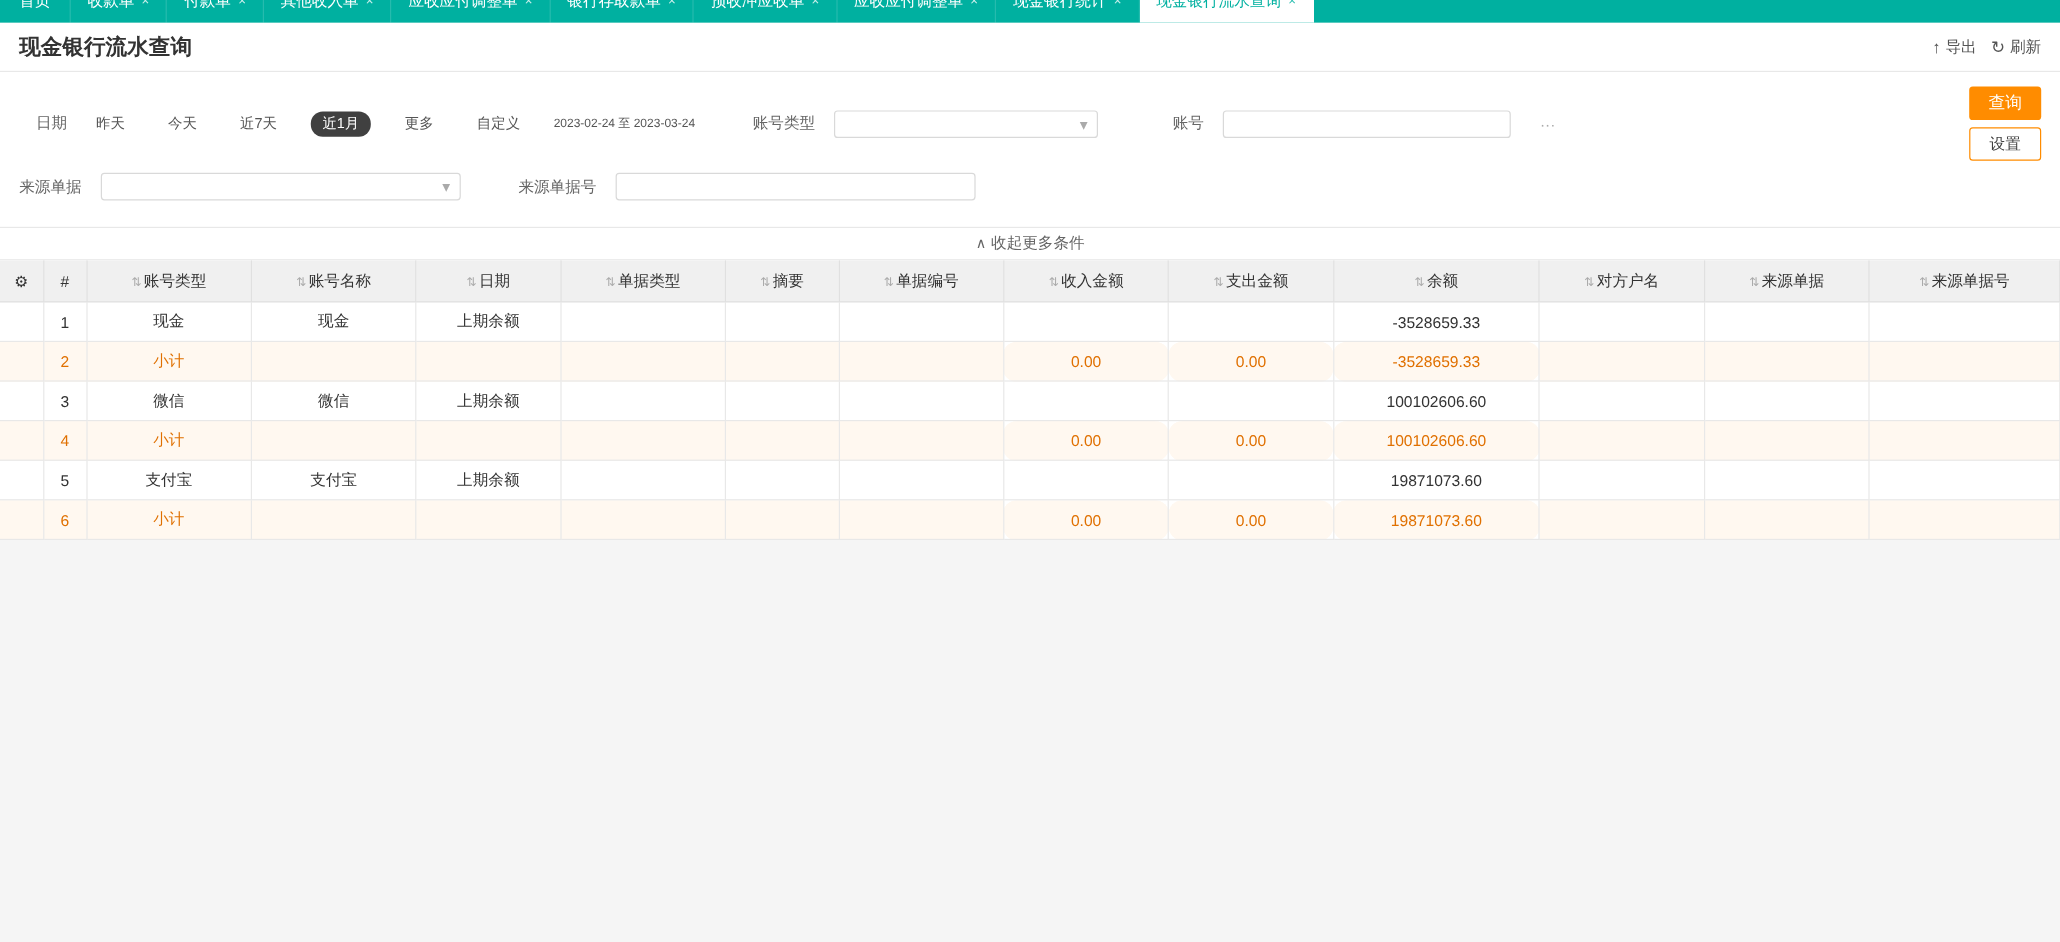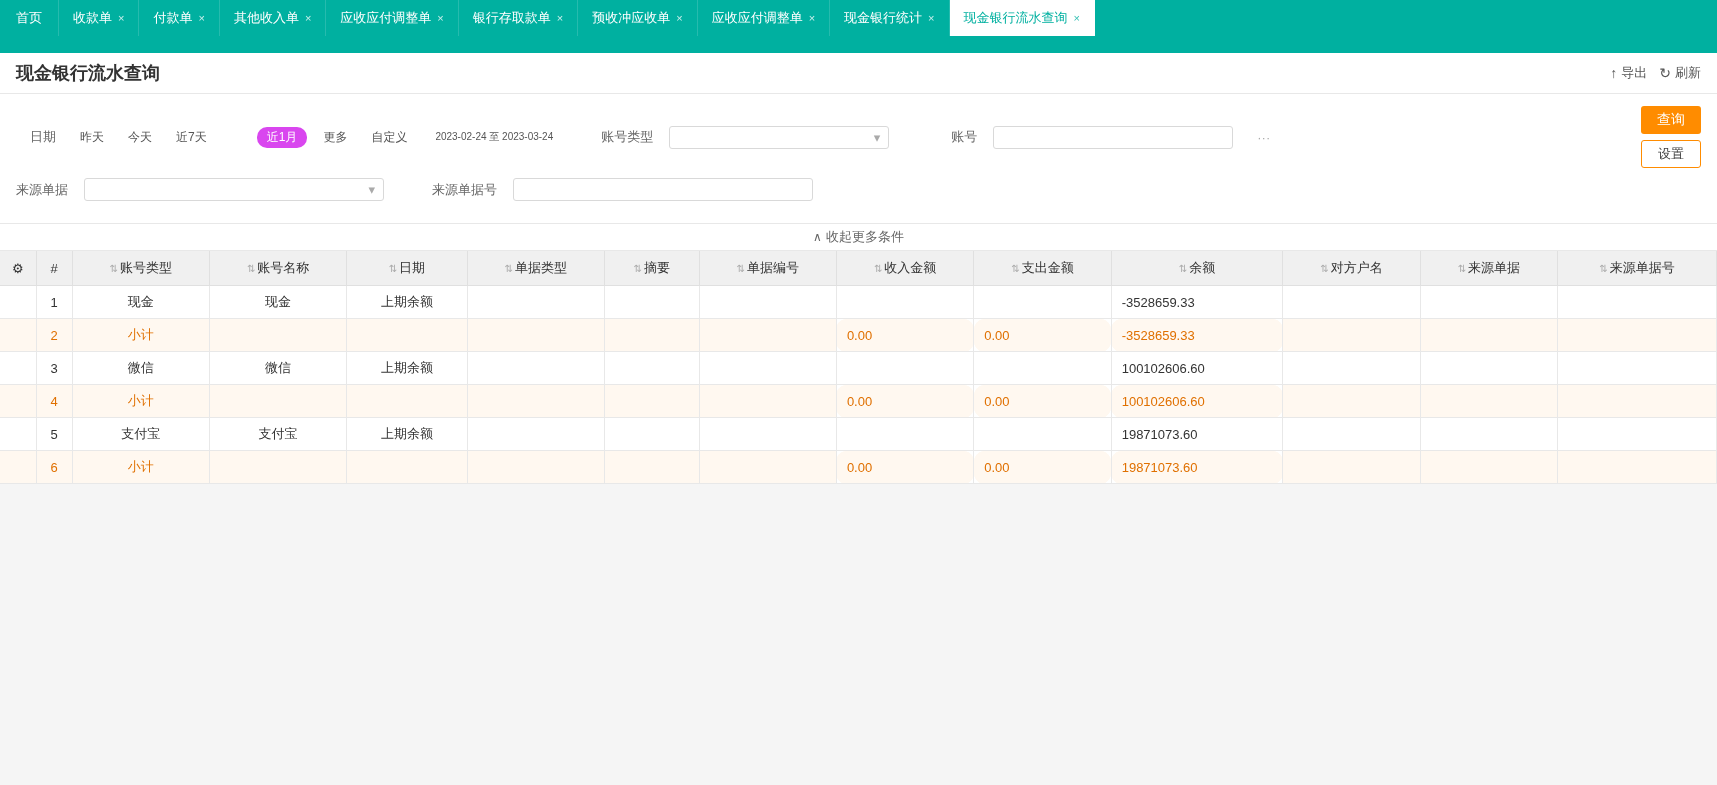--- a/index.html
+++ b/index.html
@@ -2,22 +2,22 @@
 <html><head>
   <meta charset="utf-8">
   <style>
     * { box-sizing: border-box; margin: 0; padding: 0; font-family: "Microsoft YaHei", "PingFang SC", sans-serif; font-size: 13px; }
     body { background: #f5f5f5; }
 
     
     .top-nav {
       background: #00b0a0;
       display: flex;
-      align-items: flex-start;
-      height: 53px;
+      align-items: flex-end;
+      height: 19px;
       padding: 0 0;
       overflow: hidden;
     }
     .nav-item {
       color: #fff;
       padding: 0 14px;
       height: 36px;
       display: flex;
       align-items: center;
       cursor: pointer;
@@ -83,35 +83,34 @@
       margin-bottom: 10px;
     }
     .filter-label {
       color: #666;
       min-width: 40px;
       text-align: right;
     }
     .date-options {
       display: flex;
       align-items: center;
-      gap: 8px;
+      gap: 20px;
     }
     .date-opt {
       padding: 2px 8px;
       cursor: pointer;
       color: #555;
       border-radius: 2px;
       font-size: 12px;
     }
     .date-opt.active {
-      background: #d946ef;
+      background: #404040;
       color: #fff;
       border-radius: 10px;
       padding: 2px 10px;
-      margin-left: 34px;
     }
     .date-range {
       color: #555;
       font-size: 10px;
       margin-left: 4px;
     }
     .filter-select {
       display: flex;
       align-items: center;
       border: 1px solid #d9d9d9;
@@ -213,21 +212,21 @@
       text-align: center;
       font-size: 13px;
     }
     tr:nth-child(even).subtotal-row {
       background: #fff8f0;
     }
     tr.subtotal-row td {
       background: #fff8f0;
       color: #e07000;
     }
-    .td-right { text-align: left; border-radius: 11px; }
+    .td-right { text-align: center; border-radius: 11px; }
     .col-gear { width: 36px; }
     .col-num { width: 36px; }
     .row-num { color: #333; }
     .subtotal-label { color: #e07000; }
   </style>
 </head>
 <body>
 
 <div class="top-nav">
   <div class="nav-item home">

